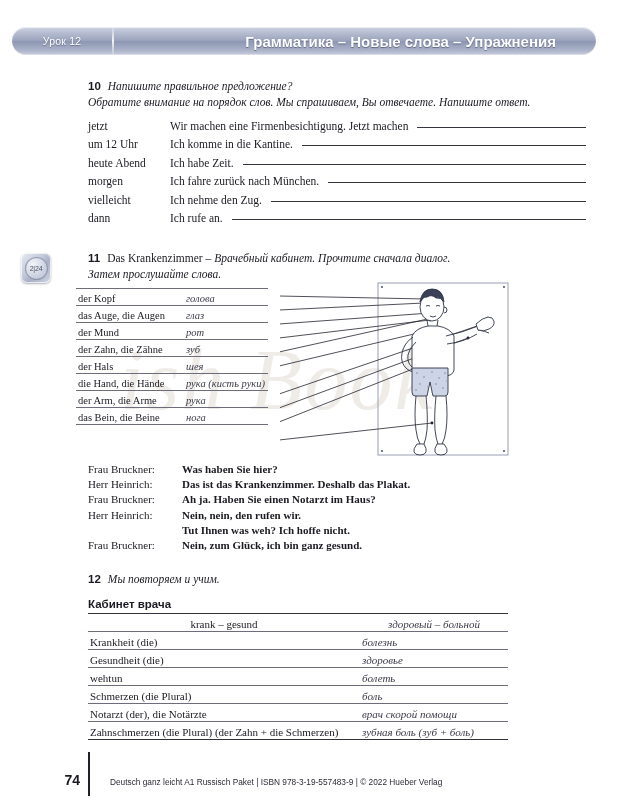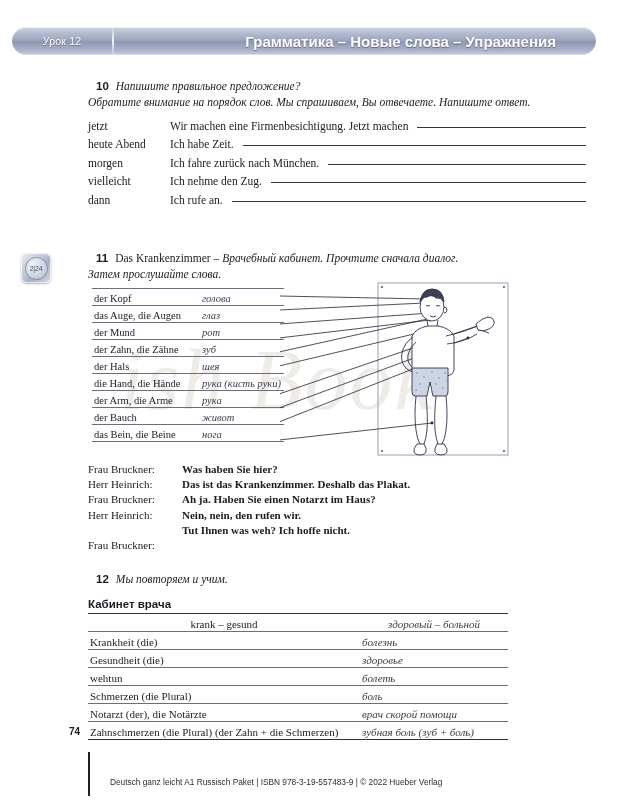--- a/index.html
+++ b/index.html
@@ -70,21 +70,20 @@
 
   
   .ex {
     position: absolute;
     left: 88px;
     width: 498px;
   }
   .ex-head {
     font-size: 11.5px;
     line-height: 15px;
-    margin-left: 8px;
   }
   .ex-num {
     font-family: "Liberation Sans", sans-serif;
     font-weight: bold;
     font-size: 11.5px;
     margin-right: 7px;
   }
   .ital { font-style: italic; }
 
   .ex-sub {
@@ -139,21 +138,21 @@
     justify-content: center;
     font-family: "Liberation Sans", sans-serif;
     font-size: 7px;
     color: #4b5167;
     letter-spacing: -.2px;
   }
 
   
   .vocab {
     position: absolute;
-    left: 92px;
+    left: 76px;
     top: 288px;
     width: 192px;
     border-collapse: collapse;
     font-size: 10.5px;
   }
   .vocab td {
     border-bottom: 1px solid #6d6d7a;
     padding: 1px 2px 1.5px 2px;
     height: 13.5px;
     vertical-align: bottom;
@@ -223,26 +222,26 @@
     position: absolute;
     left: 88px;
     top: 752px;
     width: 1.6px;
     height: 44px;
     background: #20202a;
   }
   .page-num {
     position: absolute;
     left: 56px;
-    top: 726px;
+    top: 772px;
     width: 24px;
     text-align: right;
     font-family: "Liberation Sans", sans-serif;
     font-weight: bold;
-    font-size: 10px;
+    font-size: 14px;
   }
   .imprint {
     position: absolute;
     left: 110px;
     top: 777px;
     width: 500px;
     font-family: "Liberation Sans", sans-serif;
     font-size: 8.3px;
     color: #2b2b36;
   }
@@ -285,20 +284,25 @@
   <div class="ex" style="top:79px;">
     <div class="ex-head">
       <span class="ex-num">10</span><span class="ital">Напишите правильное предложение?</span>
     </div>
     <div class="ex-sub">Обратите внимание на порядок слов. Мы спрашиваем, Вы отвечаете. Напишите ответ.</div>
 
     <div class="s10">
       <div class="s10-row">
         <div class="s10-cue">jetzt</div>
         <div class="s10-sent">Wir machen eine Firmenbesichtigung. Jetzt machen</div>
+        <div class="s10-line"></div>
+      </div>
+      <div class="s10-row">
+        <div class="s10-cue">um 12 Uhr</div>
+        <div class="s10-sent">Ich komme in die Kantine.</div>
         <div class="s10-line"></div>
       </div>
       <div class="s10-row">
         <div class="s10-cue">heute Abend</div>
         <div class="s10-sent">Ich habe Zeit.</div>
         <div class="s10-line"></div>
       </div>
       <div class="s10-row">
         <div class="s10-cue">morgen</div>
         <div class="s10-sent">Ich fahre zurück nach München.</div>
@@ -350,24 +354,20 @@
         <td class="de">der Hals</td>
         <td class="ru">шея</td>
       </tr>
       <tr>
         <td class="de">die Hand, die Hände</td>
         <td class="ru">рука (кисть руки)</td>
       </tr>
       <tr>
         <td class="de">der Arm, die Arme</td>
         <td class="ru">рука</td>
-      </tr>
-      <tr>
-        <td class="de">der Bauch</td>
-        <td class="ru">живот</td>
       </tr>
       <tr>
         <td class="de">das Bein, die Beine</td>
         <td class="ru">нога</td>
       </tr>
     </tbody>
   </table>
 
   <svg class="figure" viewBox="0 0 330 182">
 
@@ -470,20 +470,21 @@
     <div class="dlg-row">
       <div class="dlg-who">Herr Heinrich:</div>
       <div class="dlg-txt">Nein, nein, den rufen wir.</div>
     </div>
     <div class="dlg-row">
       <div class="dlg-who"></div>
       <div class="dlg-txt">Tut Ihnen was weh? Ich hoffe nicht.</div>
     </div>
     <div class="dlg-row">
       <div class="dlg-who">Frau Bruckner:</div>
+      <div class="dlg-txt">Nein, zum Glück, ich bin ganz gesund.</div>
     </div>
   </div>
 
   <div class="ex" style="top:572px;">
     <div class="ex-head">
       <span class="ex-num">12</span><span class="ital">Мы повторяем и учим.</span>
     </div>
     <div class="sec-title">Кабинет врача</div>
 
     <table class="wordlist">

